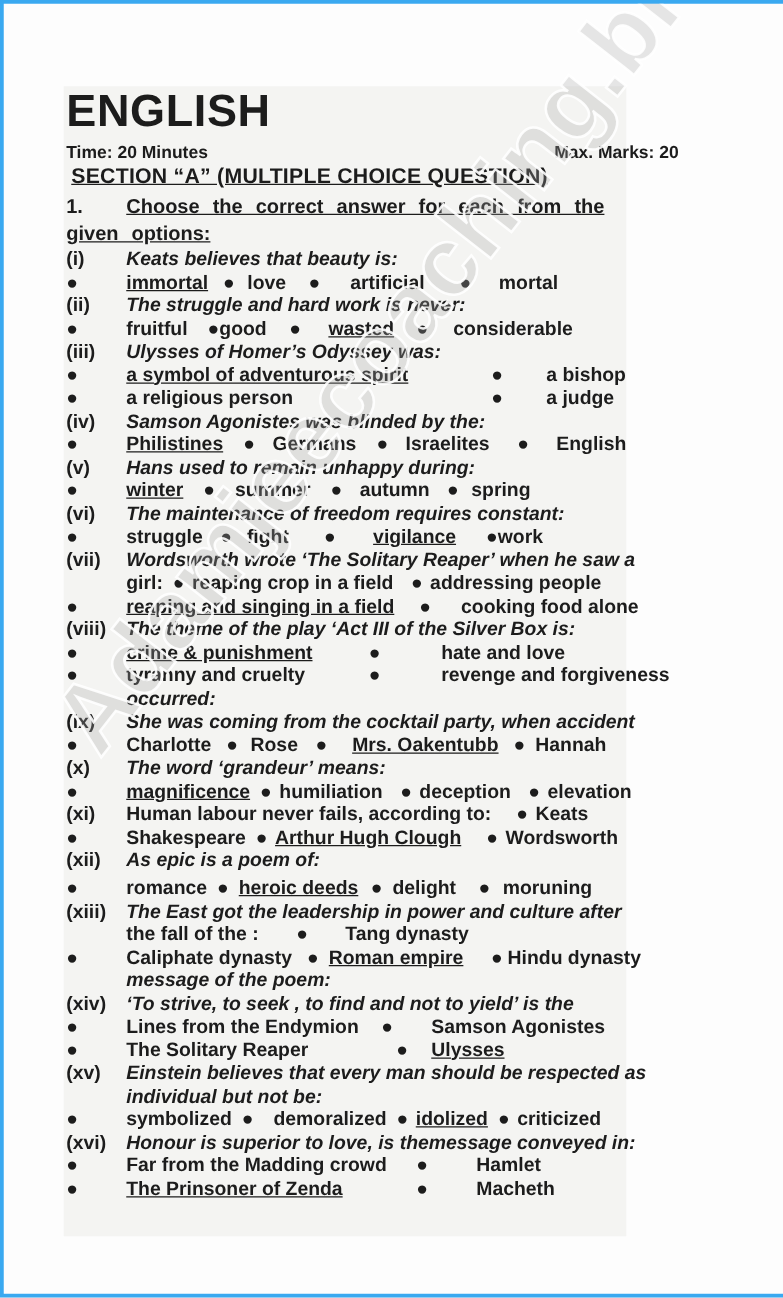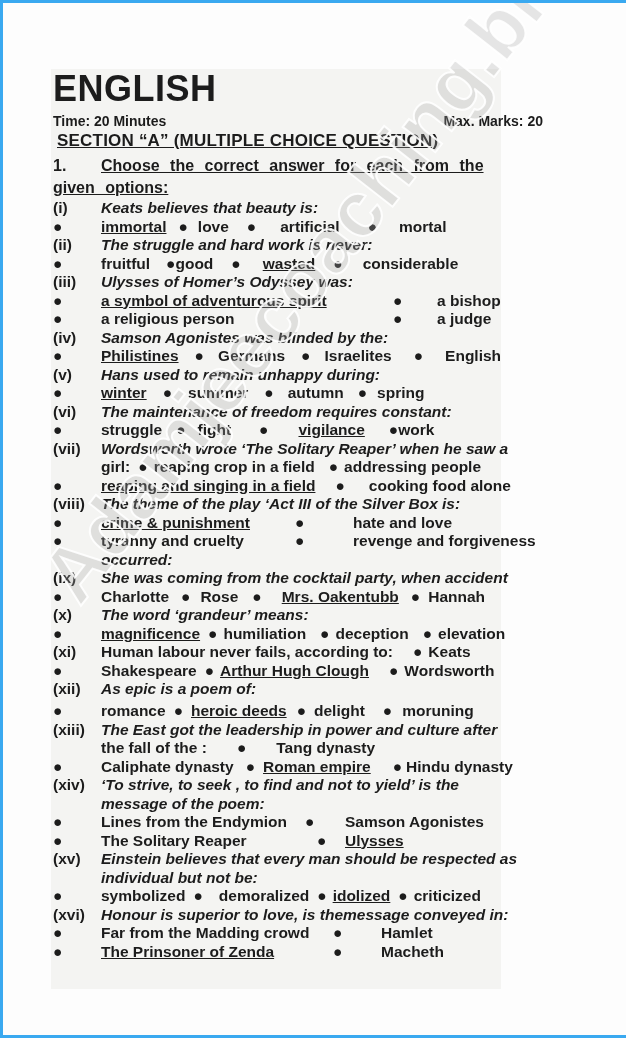--- a/index.html
+++ b/index.html
@@ -266,26 +266,26 @@
     <div class="row opts">
       <span class="b">●</span>
       <span>Caliphate dynasty</span>
       <span style="margin-left:12px">●</span>
         <span class="u" style="margin-left:8px">Roman empire</span>
       <span style="margin-left:22px">●</span>
         <span style="margin-left:4px">Hindu dynasty</span>
     </div>
 
     <div class="row">
+        <span class="lab"></span>
+        <span class="txt">message of the poem:</span>
+      </div>
+    <div class="row">
         <span class="lab">(xiv)</span>
         <span class="txt">‘To strive, to seek , to find and not to yield’ is the</span>
-      </div>
-    <div class="row">
-        <span class="lab"></span>
-        <span class="txt">message of the poem:</span>
       </div>
     <div class="row opts">
       <span class="b">●</span>
       <span style="width:0;white-space:nowrap">Lines from the Endymion</span>
       <span style="margin-left:204px;width:40px;display:inline-block">●</span>
       <span>Samson Agonistes</span>
     </div>
     <div class="row opts">
       <span class="b">●</span>
       <span style="width:0;white-space:nowrap">The Solitary Reaper</span>

